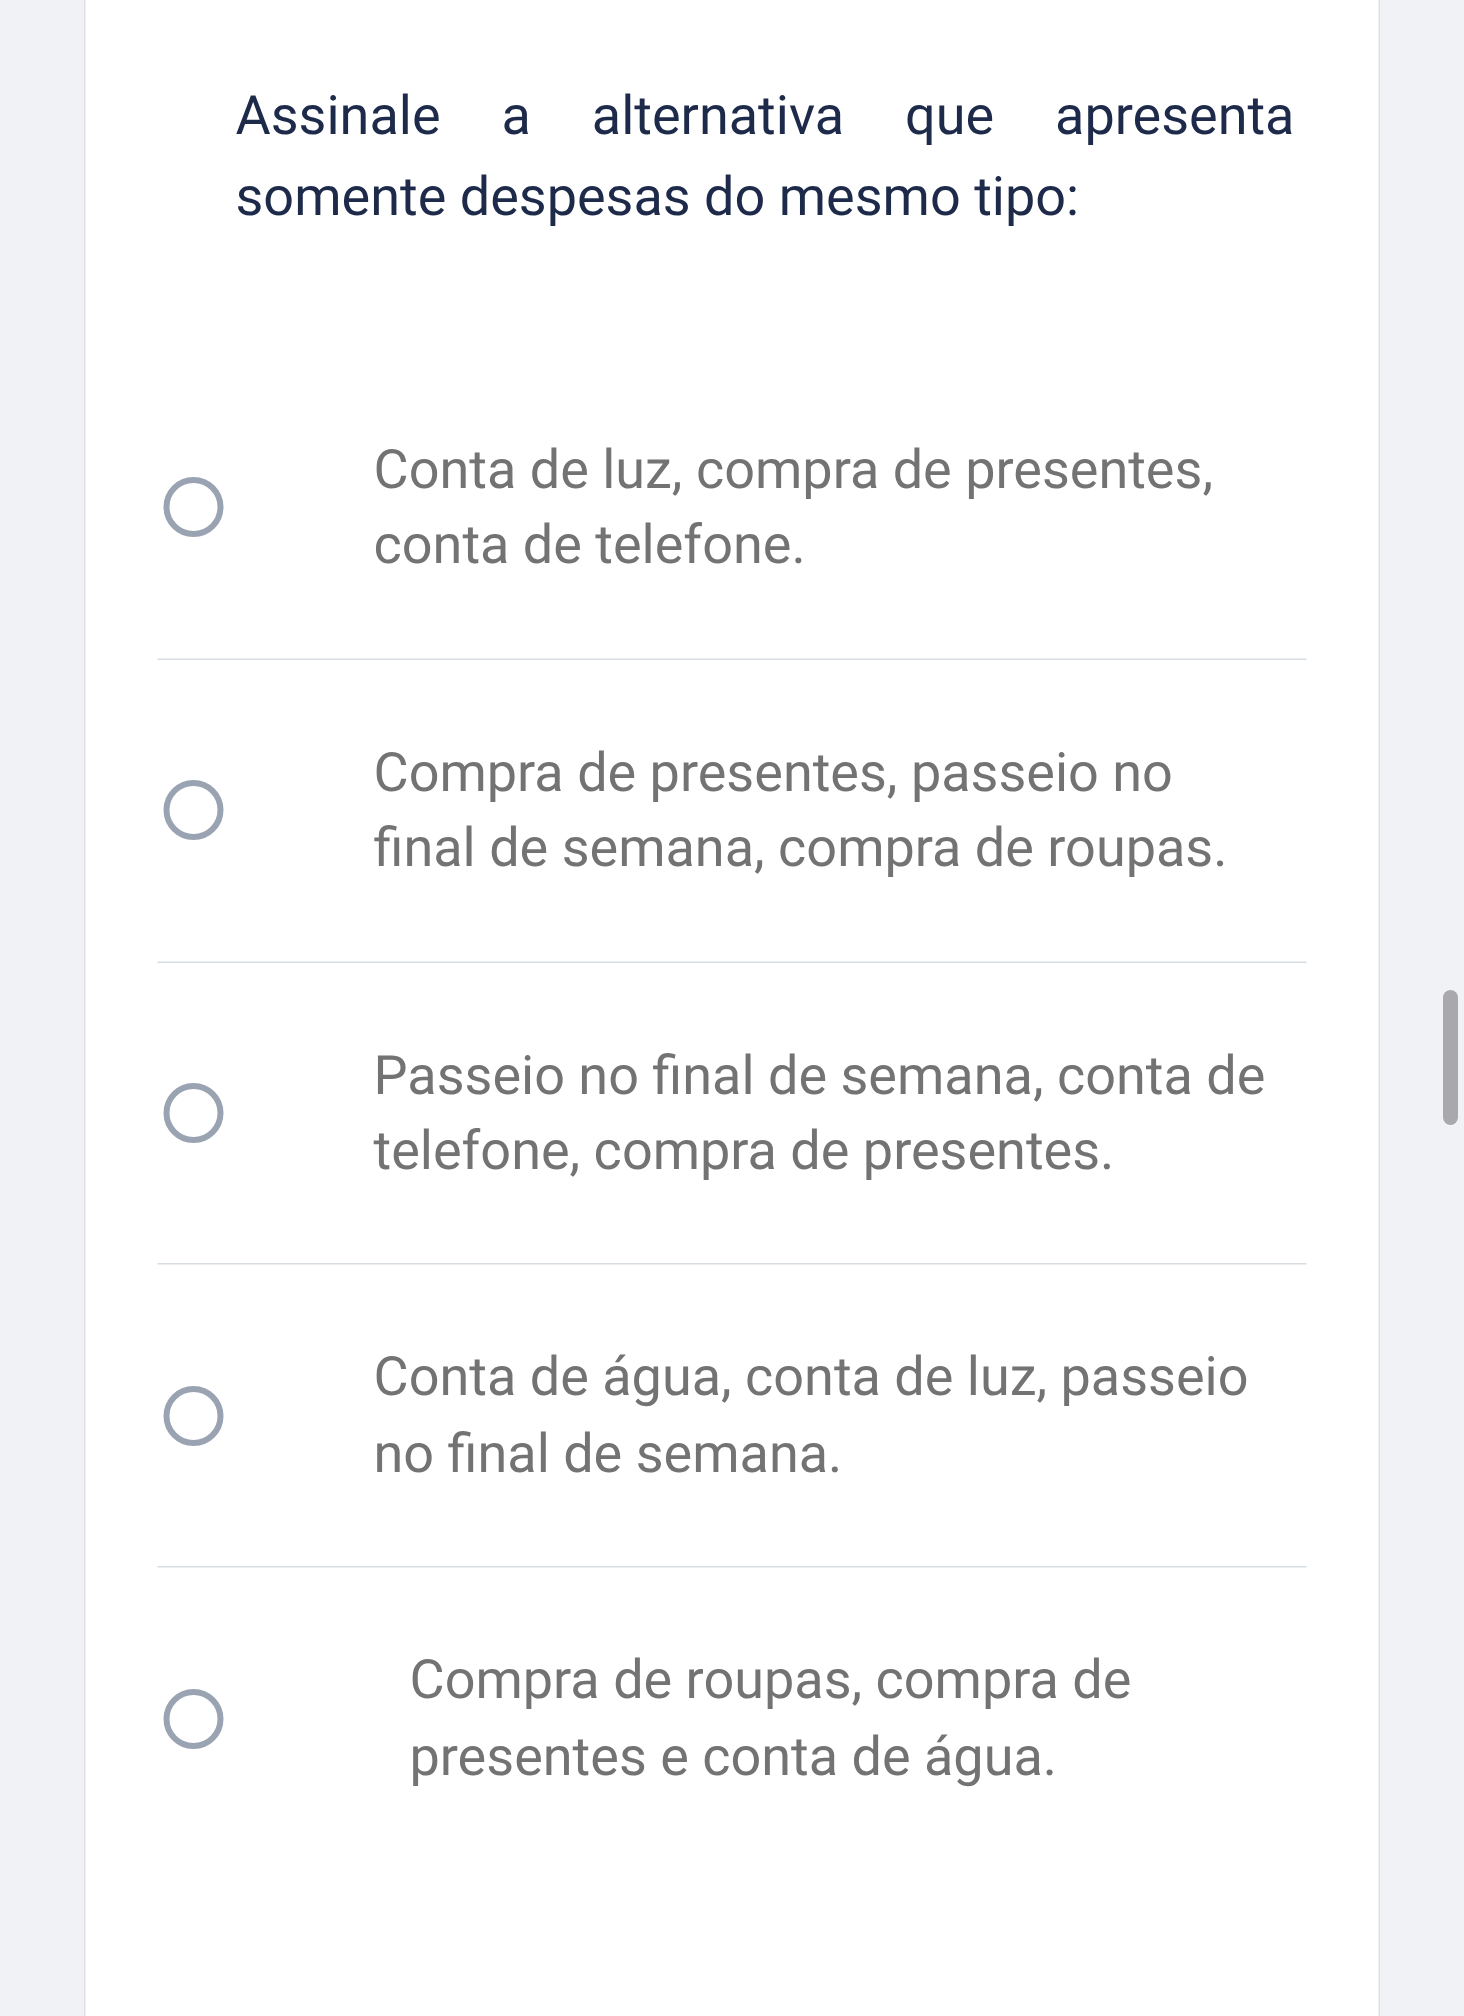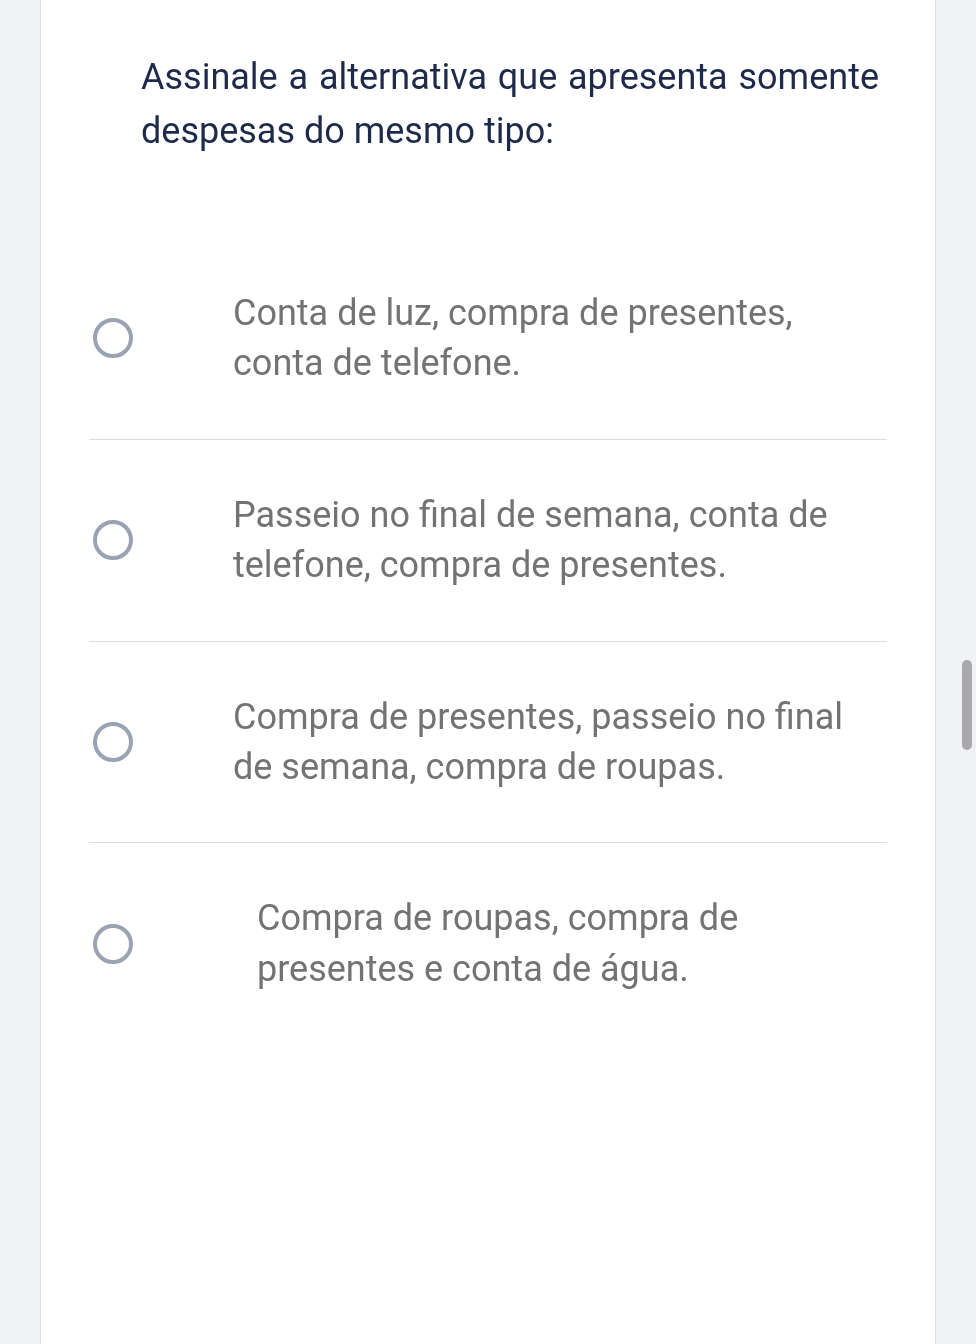--- a/index.html
+++ b/index.html
@@ -9,21 +9,21 @@
     }
     body {
       font-family: -apple-system, BlinkMacSystemFont, "Segoe UI", Roboto, Helvetica, Arial, sans-serif;
       background-color: #f0f2f5;
       width: 976px;
       height: 1344px;
       overflow: hidden;
       position: relative;
     }
     .outer {
-      padding: 0 40px;
+      padding: 0 56px;
       height: 100%;
     }
     .card {
       background: #ffffff;
       border-left: 1px solid #e0e0e0;
       border-right: 1px solid #e0e0e0;
       height: 100%;
       padding: 50px 48px 0 48px;
     }
     .question {
@@ -90,28 +90,32 @@
     <div class="question">Assinale a alternativa que apresenta somente despesas do mesmo tipo:</div>
     <div class="options">
 
       <div class="option">
         <div class="radio"></div>
         <div class="option-text">Conta de luz, compra de presentes, conta de telefone.</div>
       </div>
 
       <div class="option">
         <div class="radio"></div>
+        <div class="option-text">Compra de presentes, passeio no final de semana, compra de roupas.</div>
+      </div>
+
+      <div class="option">
+        <div class="radio"></div>
         <div class="option-text">Passeio no final de semana, conta de telefone, compra de presentes.</div>
       </div>
 
       <div class="option">
         <div class="radio"></div>
-        <div class="option-text">Compra de presentes, passeio no final de semana, compra de roupas.</div>
+        <div class="option-text">Conta de água, conta de luz, passeio no final de semana.</div>
       </div>
-
 
       <div class="option">
         <div class="radio"></div>
         <div class="option-text">Compra de roupas, compra de presentes e conta de água.</div>
       </div>
 
     </div>
   </div>
 </div>
 

